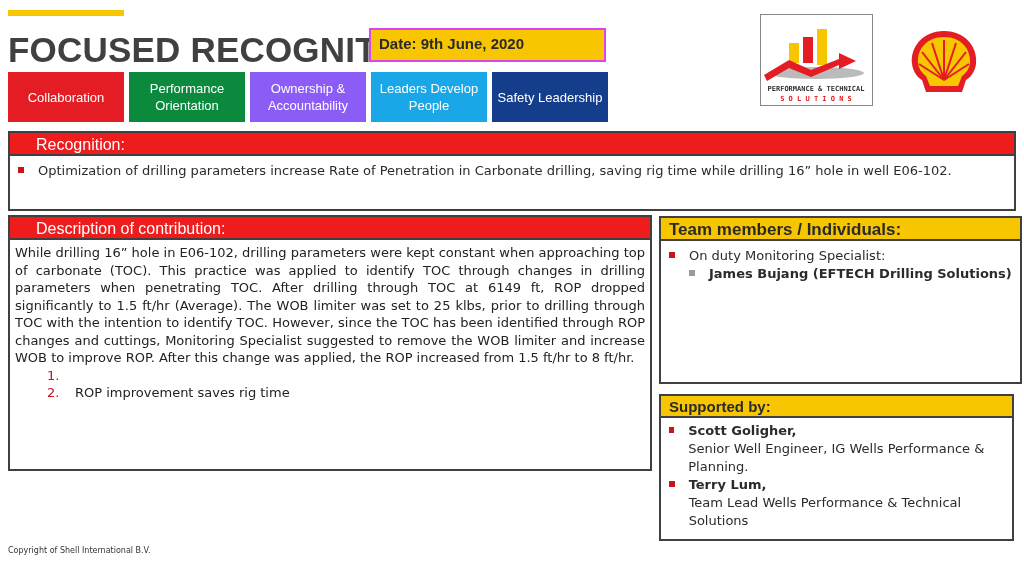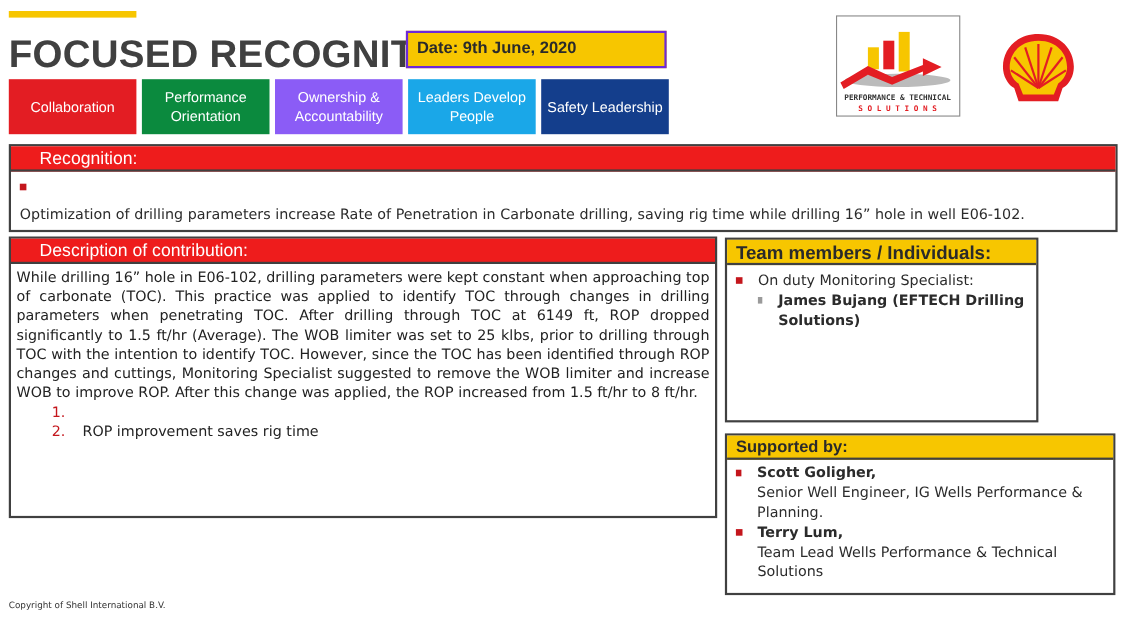--- a/index.html
+++ b/index.html
@@ -1,37 +1,37 @@
 <!DOCTYPE html>
 <html><head>
 <meta charset="utf-8">
 <style>
   * { box-sizing: border-box; margin: 0; padding: 0; }
   html, body { width: 1024px; height: 564px; background: #ffffff; overflow: hidden; }
   body { position: relative; font-family: "DejaVu Sans", sans-serif; color: #2b2b2b; }
 
   .top-bar { position: absolute; left: 8px; top: 10px; width: 116px; height: 6px; background: #f7c600; }
   .title { position: absolute; left: 8px; top: 30px; font-family: "Liberation Sans", sans-serif; font-weight: bold; font-size: 35px; color: #404040; letter-spacing: 0.2px; }
-  .date-box { position: absolute; left: 369px; top: 28px; width: 237px; height: 34px; background: #f7c600; border: 2px solid #6d28d9; padding: 5px 8px; font-family: "Liberation Sans", sans-serif; font-weight: bold; font-size: 15px; color: #2a2a2a; }
+  .date-box { position: absolute; left: 369px; top: 28px; width: 237px; height: 34px; background: #f7c600; border: 2px solid #d946ef; padding: 5px 8px; font-family: "Liberation Sans", sans-serif; font-weight: bold; font-size: 15px; color: #2a2a2a; }
 
   .values { position: absolute; left: 8px; top: 72px; display: flex; gap: 5px; }
   .value { width: 116px; height: 50px; display: flex; align-items: center; justify-content: center; text-align: center; color: #fff; font-family: "Liberation Sans", sans-serif; font-size: 13px; line-height: 17px; }
 
   .logo-pts { position: absolute; left: 760px; top: 14px; width: 113px; height: 92px; border: 1px solid #888; background: #fff; }
   .logo-shell { position: absolute; left: 908px; top: 28px; width: 72px; height: 68px; }
 
   .box { position: absolute; border: 2px solid #404040; background: #fff; }
   .hdr { height: 23px; padding: 0 8px; font-family: "Liberation Sans", sans-serif; font-size: 16px; line-height: 23px; border-bottom: 2px solid #404040; }
   .hdr.red { background: #ee1c1c; color: #fff; padding-left: 26px; }
   .hdr.yellow { background: #f7c600; color: #2a2a2a; font-weight: bold; }
 
   .bullet { display: inline-block; width: 6px; height: 6px; background: #c4161c; vertical-align: top; margin-top: 5px; }
   .bullet.grey { background: #9a9a9a; }
 
-  .recog-body { padding: 6px 8px; font-size: 13px; line-height: 17px; display: flex; gap: 14px; flex-direction: column; }
+  .recog-body { padding: 6px 8px; font-size: 13px; line-height: 17px; display: flex; gap: 14px; }
 
   .desc-body { padding: 4px 5px; font-size: 13px; line-height: 17.5px; text-align: justify; color: #222; }
   .desc-list { margin-top: 0; padding-left: 32px; }
   .desc-list li { list-style: none; display: flex; gap: 14px; }
   .desc-list .num { color: #c4161c; width: 14px; }
 
   .team-body { padding: 6px 8px; font-size: 13px; line-height: 18px; }
   .row { display: flex; gap: 14px; }
   .sub { padding-left: 20px; font-weight: bold; }
 
@@ -99,21 +99,21 @@
         <span class="num">1.</span>
       </li>
       <li>
         <span class="num">2.</span>
         <span>ROP improvement saves rig time</span>
       </li>
     </ul>
   </div>
 </div>
 
-<div class="box" style="left:659px; top:216px; width:285px; height:168px;">
+<div class="box" style="left:659px; top:216px; width:363px; height:168px;">
   <div class="hdr yellow" style="font-size:17px;">Team members / Individuals:</div>
   <div class="team-body">
     <div class="row">
       <span class="bullet"></span>
       <span>On duty Monitoring Specialist:</span>
     </div>
     <div class="row sub">
       <span class="bullet grey"></span>
       <span>James Bujang (EFTECH Drilling Solutions)</span>
     </div>

